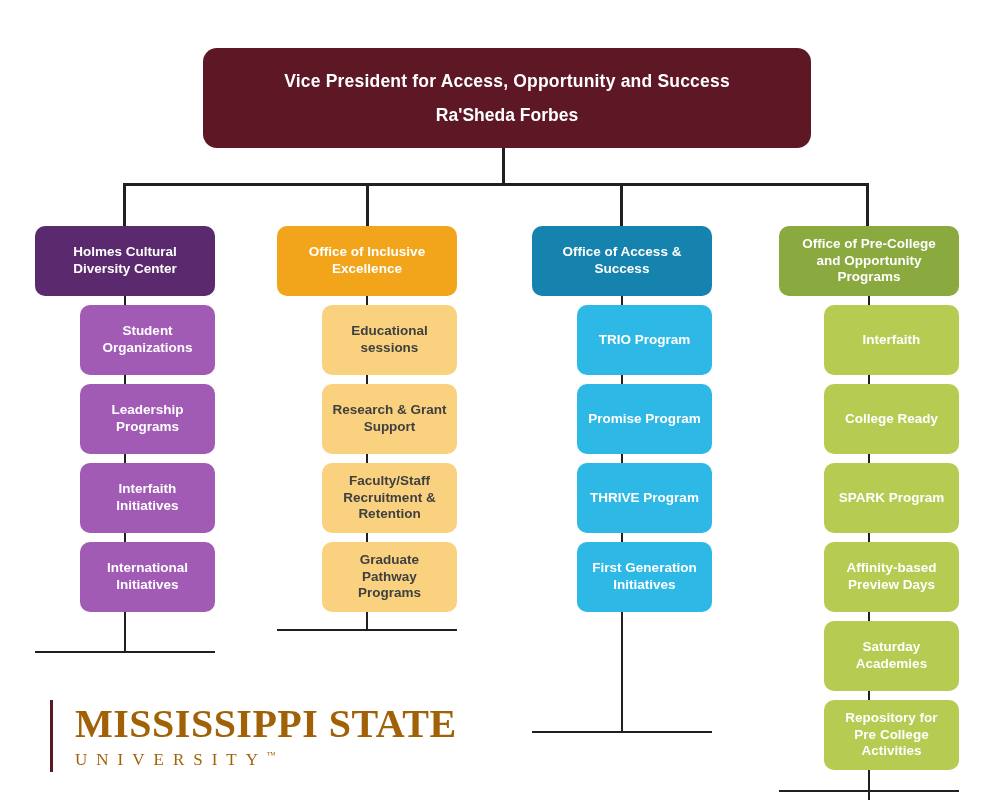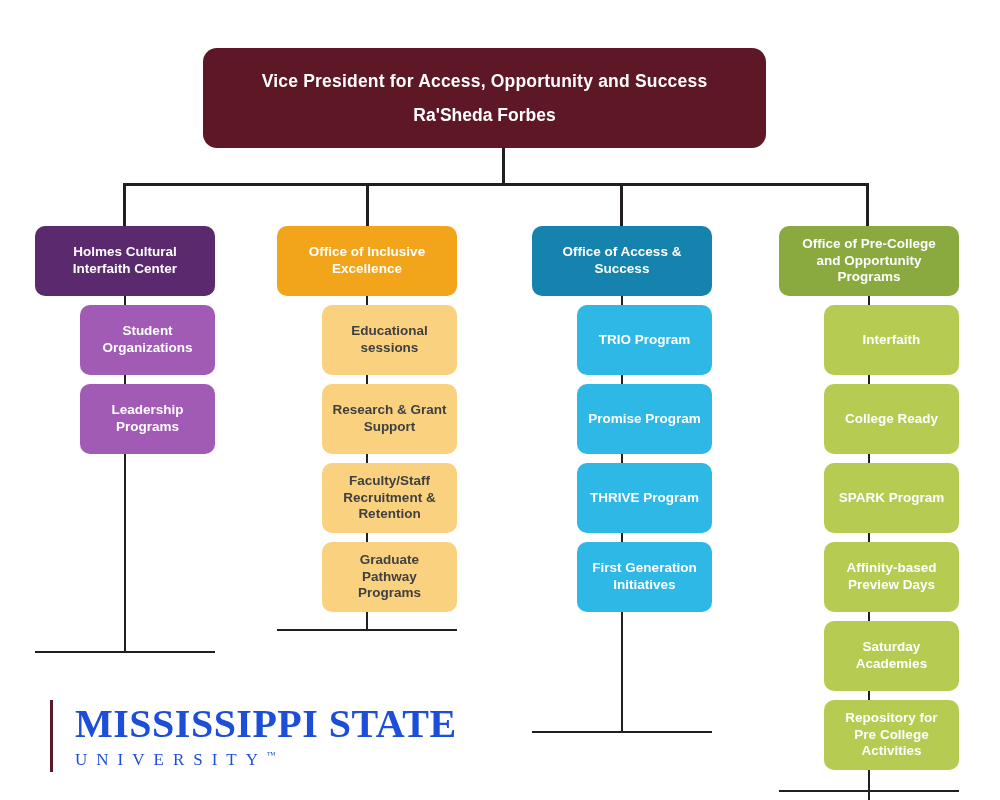--- a/index.html
+++ b/index.html
@@ -17,21 +17,21 @@
   #org-chart {
     position: absolute;
     inset: 0;
   }
 
   
   .top-node {
     position: absolute;
     left: 203px;
     top: 48px;
-    width: 563px;
+    width: 608px;
     height: 100px;
     border-radius: 14px;
     background: #5d1725;
     color: #ffffff;
     display: flex;
     flex-direction: column;
     align-items: center;
     justify-content: center;
     text-align: center;
     box-sizing: border-box;
@@ -127,21 +127,21 @@
     position: relative;
     flex: none;
   }
   .logo-divider {
     width: 3px;
     height: 72px;
     background: #5d1725;
     margin: 0 22px;
   }
   .logo-text {
-    color: #1d4ed8;
+    color: #a16207;
     line-height: 1;
   }
   .logo-text .l1 {
     font-family: "Liberation Serif", serif;
     font-size: 40px;
     font-weight: bold;
     letter-spacing: 0.5px;
   }
   .logo-text .l2 {
     font-family: "Liberation Serif", serif;
@@ -180,23 +180,25 @@
   <div class="col-connector" style="left:366px; top:296px; height:334px;"></div>
   <div class="col-bottom-bar" style="left:277px; top:629px; width:180px;"></div>
 
   <div class="col-connector" style="left:621px; top:296px; height:436px;"></div>
   <div class="col-bottom-bar" style="left:532px; top:731px; width:180px;"></div>
 
   <div class="col-connector" style="left:868px; top:296px; height:516px;"></div>
   <div class="col-bottom-bar" style="left:779px; top:790px; width:180px;"></div>
 
   <div class="column col-1">
-    <div class="node head-node">Holmes Cultural Interfaith Center</div>
+    <div class="node head-node">Holmes Cultural Diversity Center</div>
     <div class="node child-node">Student Organizations</div>
     <div class="node child-node">Leadership Programs</div>
+    <div class="node child-node">Interfaith Initiatives</div>
+    <div class="node child-node">International Initiatives</div>
   </div>
 
   <div class="column col-2">
     <div class="node head-node">Office of Inclusive Excellence</div>
     <div class="node child-node">Educational sessions</div>
     <div class="node child-node">Research &amp; Grant Support</div>
     <div class="node child-node">Faculty/Staff Recruitment &amp; Retention</div>
     <div class="node child-node">Graduate Pathway Programs</div>
   </div>
 

